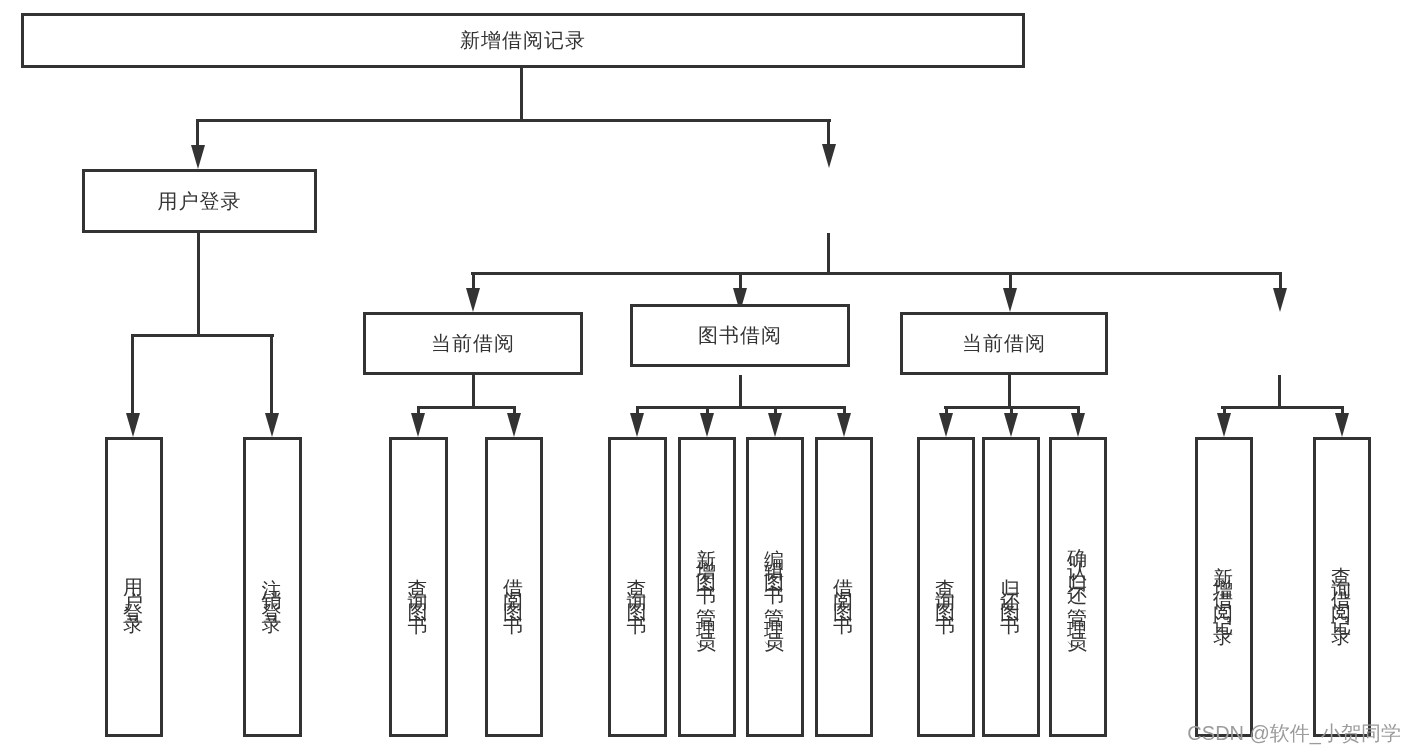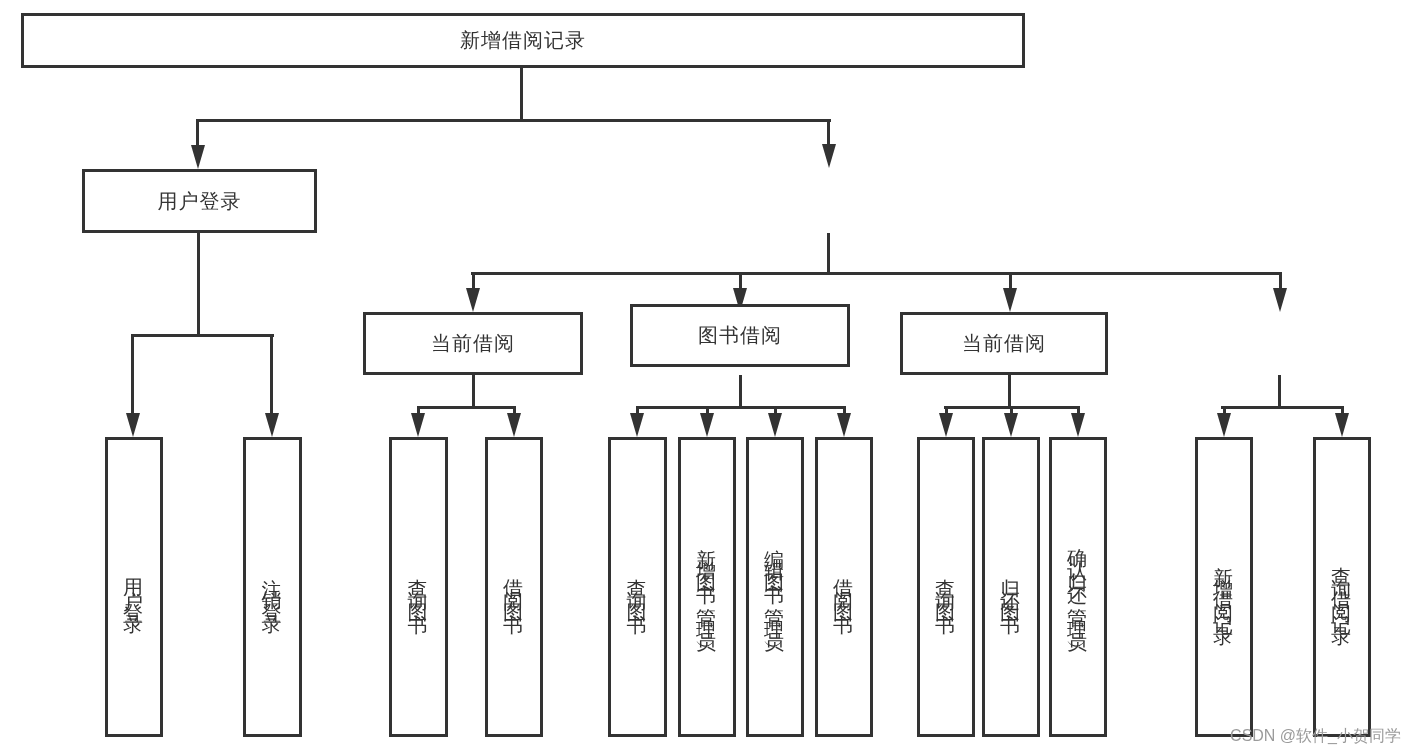--- a/index.html
+++ b/index.html
@@ -18,21 +18,21 @@
     letter-spacing:12px;font-size:20px;
   }
   .hl{position:absolute;height:3px;background:var(--line,#333);}
   .vl{position:absolute;width:3px;background:var(--line,#333);}
   .ah{
     position:absolute;width:0;height:0;
     border-left:7px solid transparent;border-right:7px solid transparent;
     border-top:24px solid var(--line,#333);
   }
   .watermark{
-    position:absolute;right:4px;bottom:0;font-size:16px;
+    position:absolute;right:4px;bottom:0;font-size:20px;
     color:var(--watermark,#9b9b9b);letter-spacing:0;white-space:nowrap;
   }
 </style>
 </head>
 <body>
 
 <div class="canvas">
 
   <div class="box" style="left:21px;top:13px;width:1004px;height:55px;">新增借阅记录</div>
 

